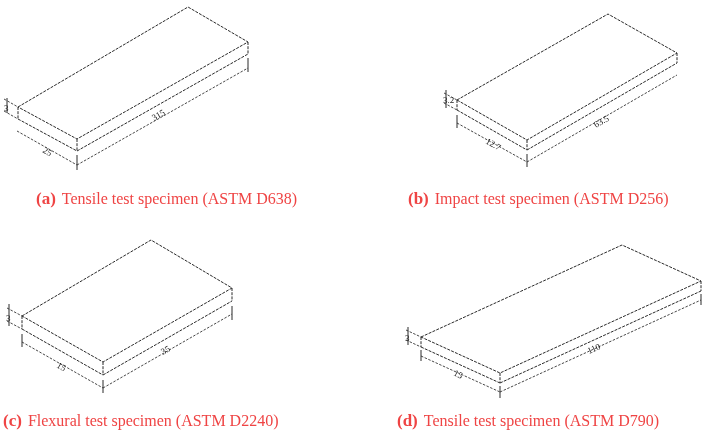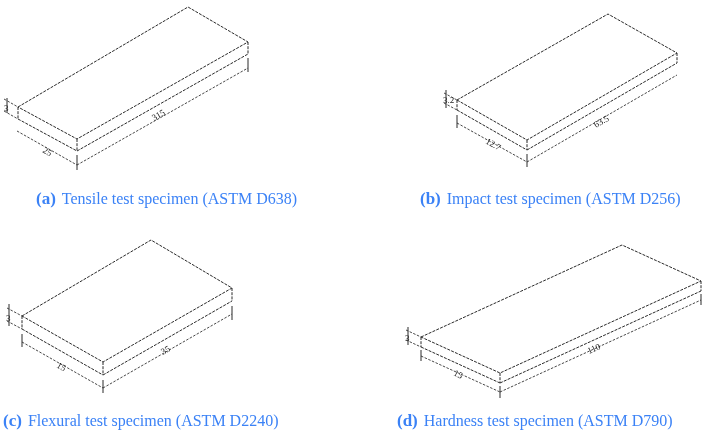--- a/index.html
+++ b/index.html
@@ -2,21 +2,21 @@
 <html><head>
 <meta charset="utf-8">
 <style>
   html, body { margin: 0; padding: 0; background: #ffffff; }
   body { width: 710px; height: 437px; position: relative; overflow: hidden; font-family: "Liberation Serif", serif; }
   svg.drawing { position: absolute; left: 0; top: 0; }
   .edge { stroke: #2a2a2a; stroke-width: 1; fill: none; stroke-dasharray: 3 1.2; }
   .edge-solid { stroke: #2a2a2a; stroke-width: 1; fill: none; }
   .dim { stroke: #333; stroke-width: 0.9; fill: none; stroke-dasharray: 2.5 1.5; }
   .dimtxt { font-family: "Liberation Serif", serif; font-size: 9px; fill: #222; }
-  .caption { position: absolute; font-size: 16px; color: #3b82f6; white-space: nowrap; }
+  .caption { position: absolute; font-size: 16px; color: #ef4444; white-space: nowrap; }
   .caption .tag { font-weight: bold; font-size: 17px; margin-right: 6px; }
 </style>
 </head>
 <body>
 
 <svg class="drawing" width="710" height="437" viewBox="0 0 710 437">
 
   <g>
 
     <polygon class="edge" points="18,107 188,7 248,42 77,139"></polygon>
@@ -106,21 +106,21 @@
     <line class="edge-solid" x1="408" y1="327" x2="408" y2="345"></line>
   </g>
   <text class="dimtxt" x="405" y="341">3</text>
   <text class="dimtxt" x="453" y="375" transform="rotate(25 453 375)">15</text>
   <text class="dimtxt" x="589" y="354" transform="rotate(-24 589 354)">110</text>
 </svg>
 
 <div class="caption" style="left:36px; top:189px;">
   <span class="tag">(a)</span><span>Tensile test specimen (ASTM D638)</span>
 </div>
-<div class="caption" style="left:408px; top:189px;margin-left:12px;">
+<div class="caption" style="left:408px; top:189px;">
   <span class="tag">(b)</span><span>Impact test specimen (ASTM D256)</span>
 </div>
 <div class="caption" style="left:3px; top:411px;">
   <span class="tag">(c)</span><span>Flexural test specimen (ASTM D2240)</span>
 </div>
 <div class="caption" style="left:397px; top:411px;">
-  <span class="tag">(d)</span><span>Hardness test specimen (ASTM D790)</span>
+  <span class="tag">(d)</span><span>Tensile test specimen (ASTM D790)</span>
 </div>
 
 </body></html>

